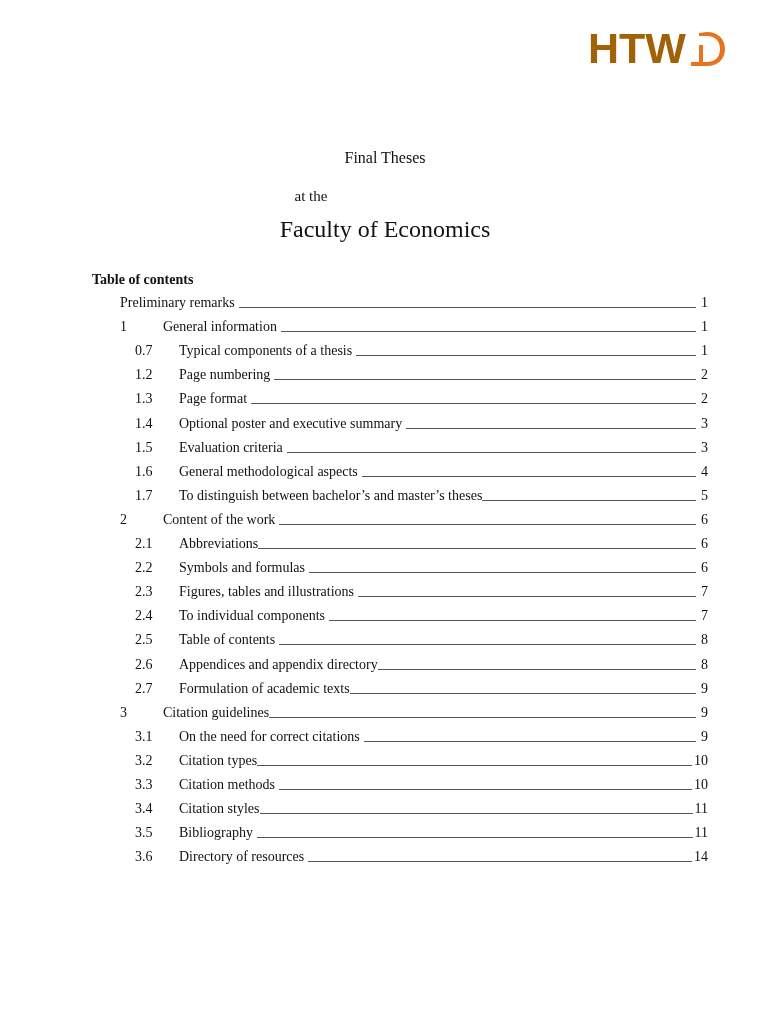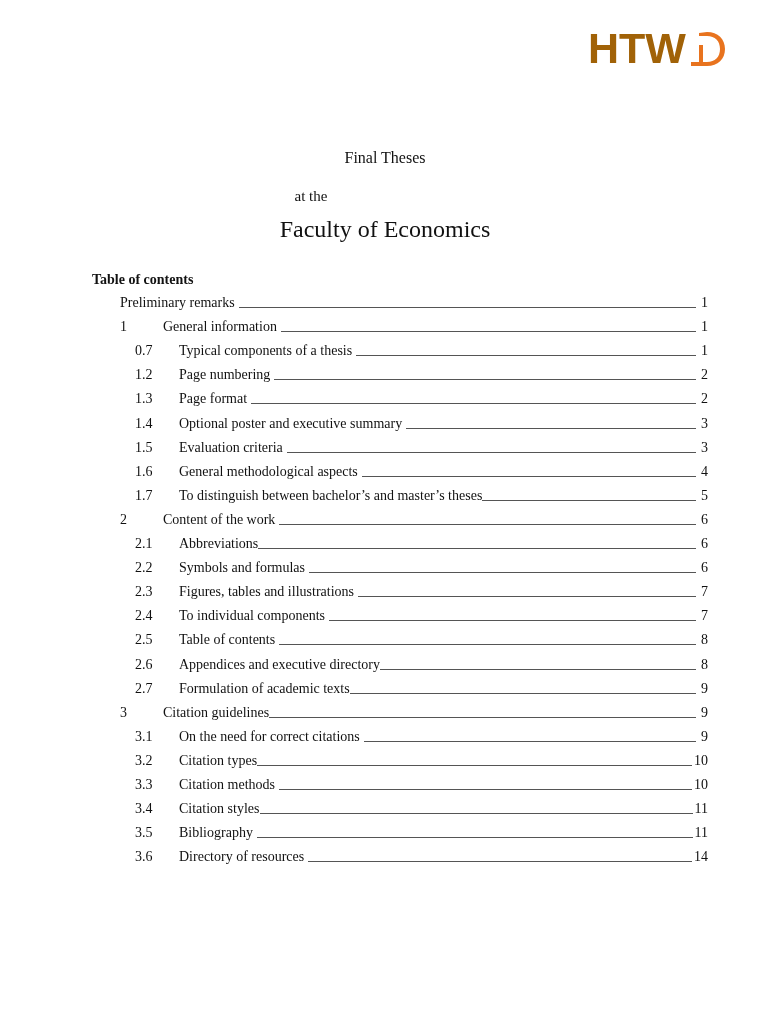--- a/index.html
+++ b/index.html
@@ -217,21 +217,21 @@
     <span class="toc-page">7</span>
   </div>
   <div class="toc-row lvl2">
     <span class="toc-num">2.5</span>
     <span class="toc-label">Table of contents</span>
     <span class="toc-leader"></span>
     <span class="toc-page">8</span>
   </div>
   <div class="toc-row lvl2">
     <span class="toc-num">2.6</span>
-    <span class="toc-label tight">Appendices and executive directory</span>
+    <span class="toc-label tight">Appendices and appendix directory</span>
     <span class="toc-leader"></span>
     <span class="toc-page">8</span>
   </div>
   <div class="toc-row lvl2">
     <span class="toc-num">2.7</span>
     <span class="toc-label tight">Formulation of academic texts</span>
     <span class="toc-leader"></span>
     <span class="toc-page">9</span>
   </div>
   <div class="toc-row lvl1">

